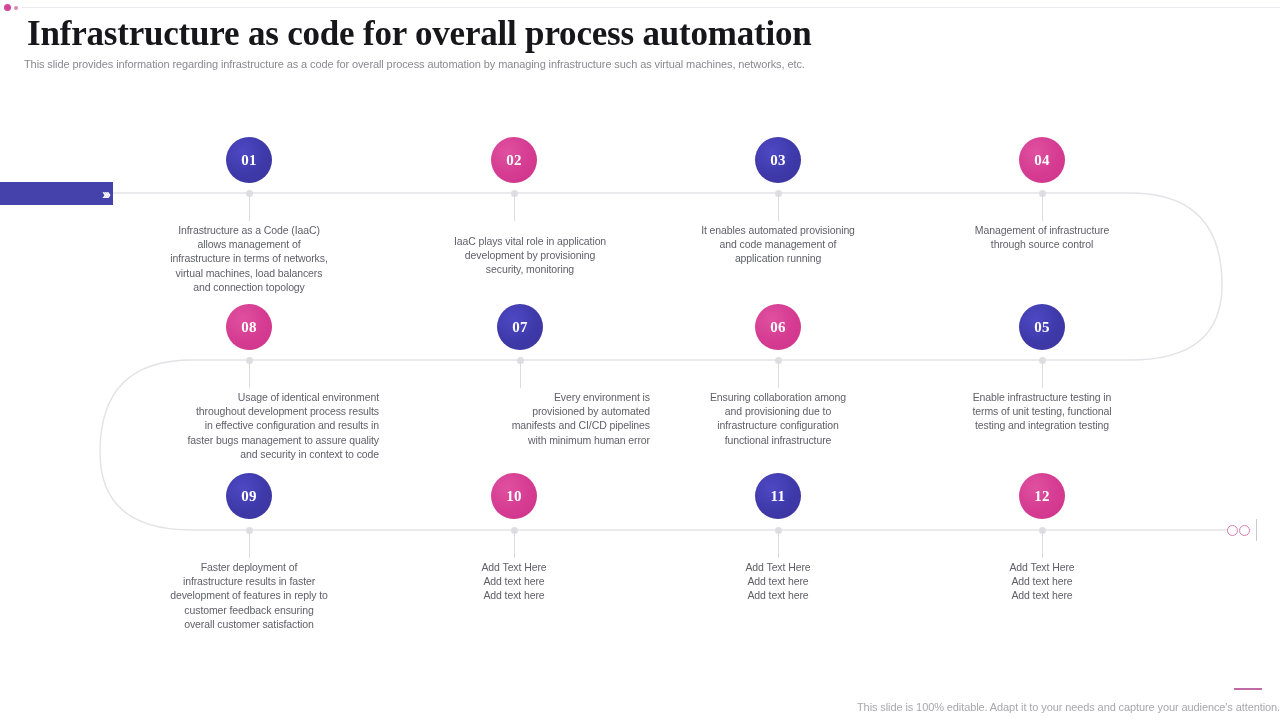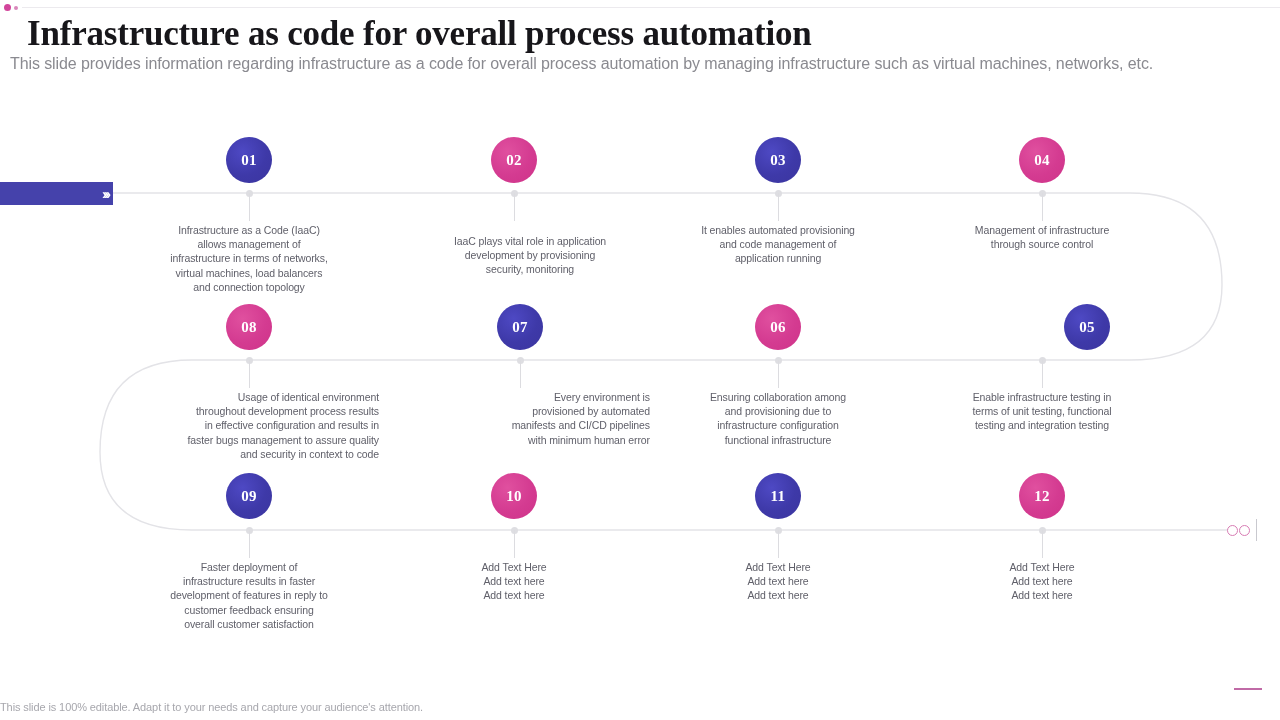--- a/index.html
+++ b/index.html
@@ -20,22 +20,22 @@
               background:#eceaee; }
 
   
   .title {
     position:absolute; left:27px; top:12px; width:1100px;
     font-family:"Liberation Serif", serif;
     font-size:35px; font-weight:700; color:#17161a;
     letter-spacing:-0.2px; line-height:44px; white-space:nowrap;
   }
   .subtitle {
-    position:absolute; left:10px; top:57px; width:1180px;
-    font-size:16px; color:#8a8a90; line-height:14px; letter-spacing:-0.1px;
+    position:absolute; left:24px; top:57px; width:1180px;
+    font-size:11px; color:#8a8a90; line-height:14px; letter-spacing:-0.1px;
   }
 
   
   .rail { position:absolute; left:0; top:0; width:1280px; height:720px;
           pointer-events:none; }
 
   
   .banner {
     position:absolute; left:0; top:182px; width:113px; height:23px;
     background:#4542ab;
@@ -65,21 +65,21 @@
     letter-spacing:-0.1px;
   }
 
   
   .end-ring { position:absolute; width:11px; height:11px; border-radius:50%;
               border:1px solid #d87cb4; }
   .end-bar { position:absolute; width:1px; height:22px; background:#c9c9cf; }
 
   
   .footer {
-    position:absolute; left:0; top:701px; width:1280px; text-align:left;
+    position:absolute; left:0; top:701px; width:1280px; text-align:right;
     font-size:11px; color:#a7a7ad; letter-spacing:-0.1px;
   }
   .bottom-tick { position:absolute; left:1234px; top:688px;
                  width:28px; height:2px; background:#c06aa6; }
 </style>
 </head>
 <body>
 
 <div id="slide">
 
@@ -158,21 +158,21 @@
       </div>
       <div class="circle pink" style="left: 755px; top: 304px;">06</div>
       <div class="pin" style="left: 774.5px; top: 356.5px;"></div>
       <div class="stem" style="left: 778px; top: 360px; height: 28px;"></div>
       <div class="caption" style="width: 260px; left: 648px; top: 390px;">
         <div>Ensuring collaboration among</div>
         <div>and provisioning due to</div>
         <div>infrastructure configuration</div>
         <div>functional infrastructure</div>
       </div>
-      <div class="circle blue" style="left: 1064px; top: 304px;">05</div>
+      <div class="circle blue" style="left: 1019px; top: 304px;">05</div>
       <div class="pin" style="left: 1038.5px; top: 356.5px;"></div>
       <div class="stem" style="left: 1042px; top: 360px; height: 28px;"></div>
       <div class="caption" style="width: 260px; left: 912px; top: 390px;">
         <div>Enable infrastructure testing in</div>
         <div>terms of unit testing, functional</div>
         <div>testing and integration testing</div>
       </div>
       <div class="circle blue" style="left: 226px; top: 473px;">09</div>
       <div class="pin" style="left: 245.5px; top: 526.5px;"></div>
       <div class="stem" style="left: 249px; top: 530px; height: 28px;"></div>

